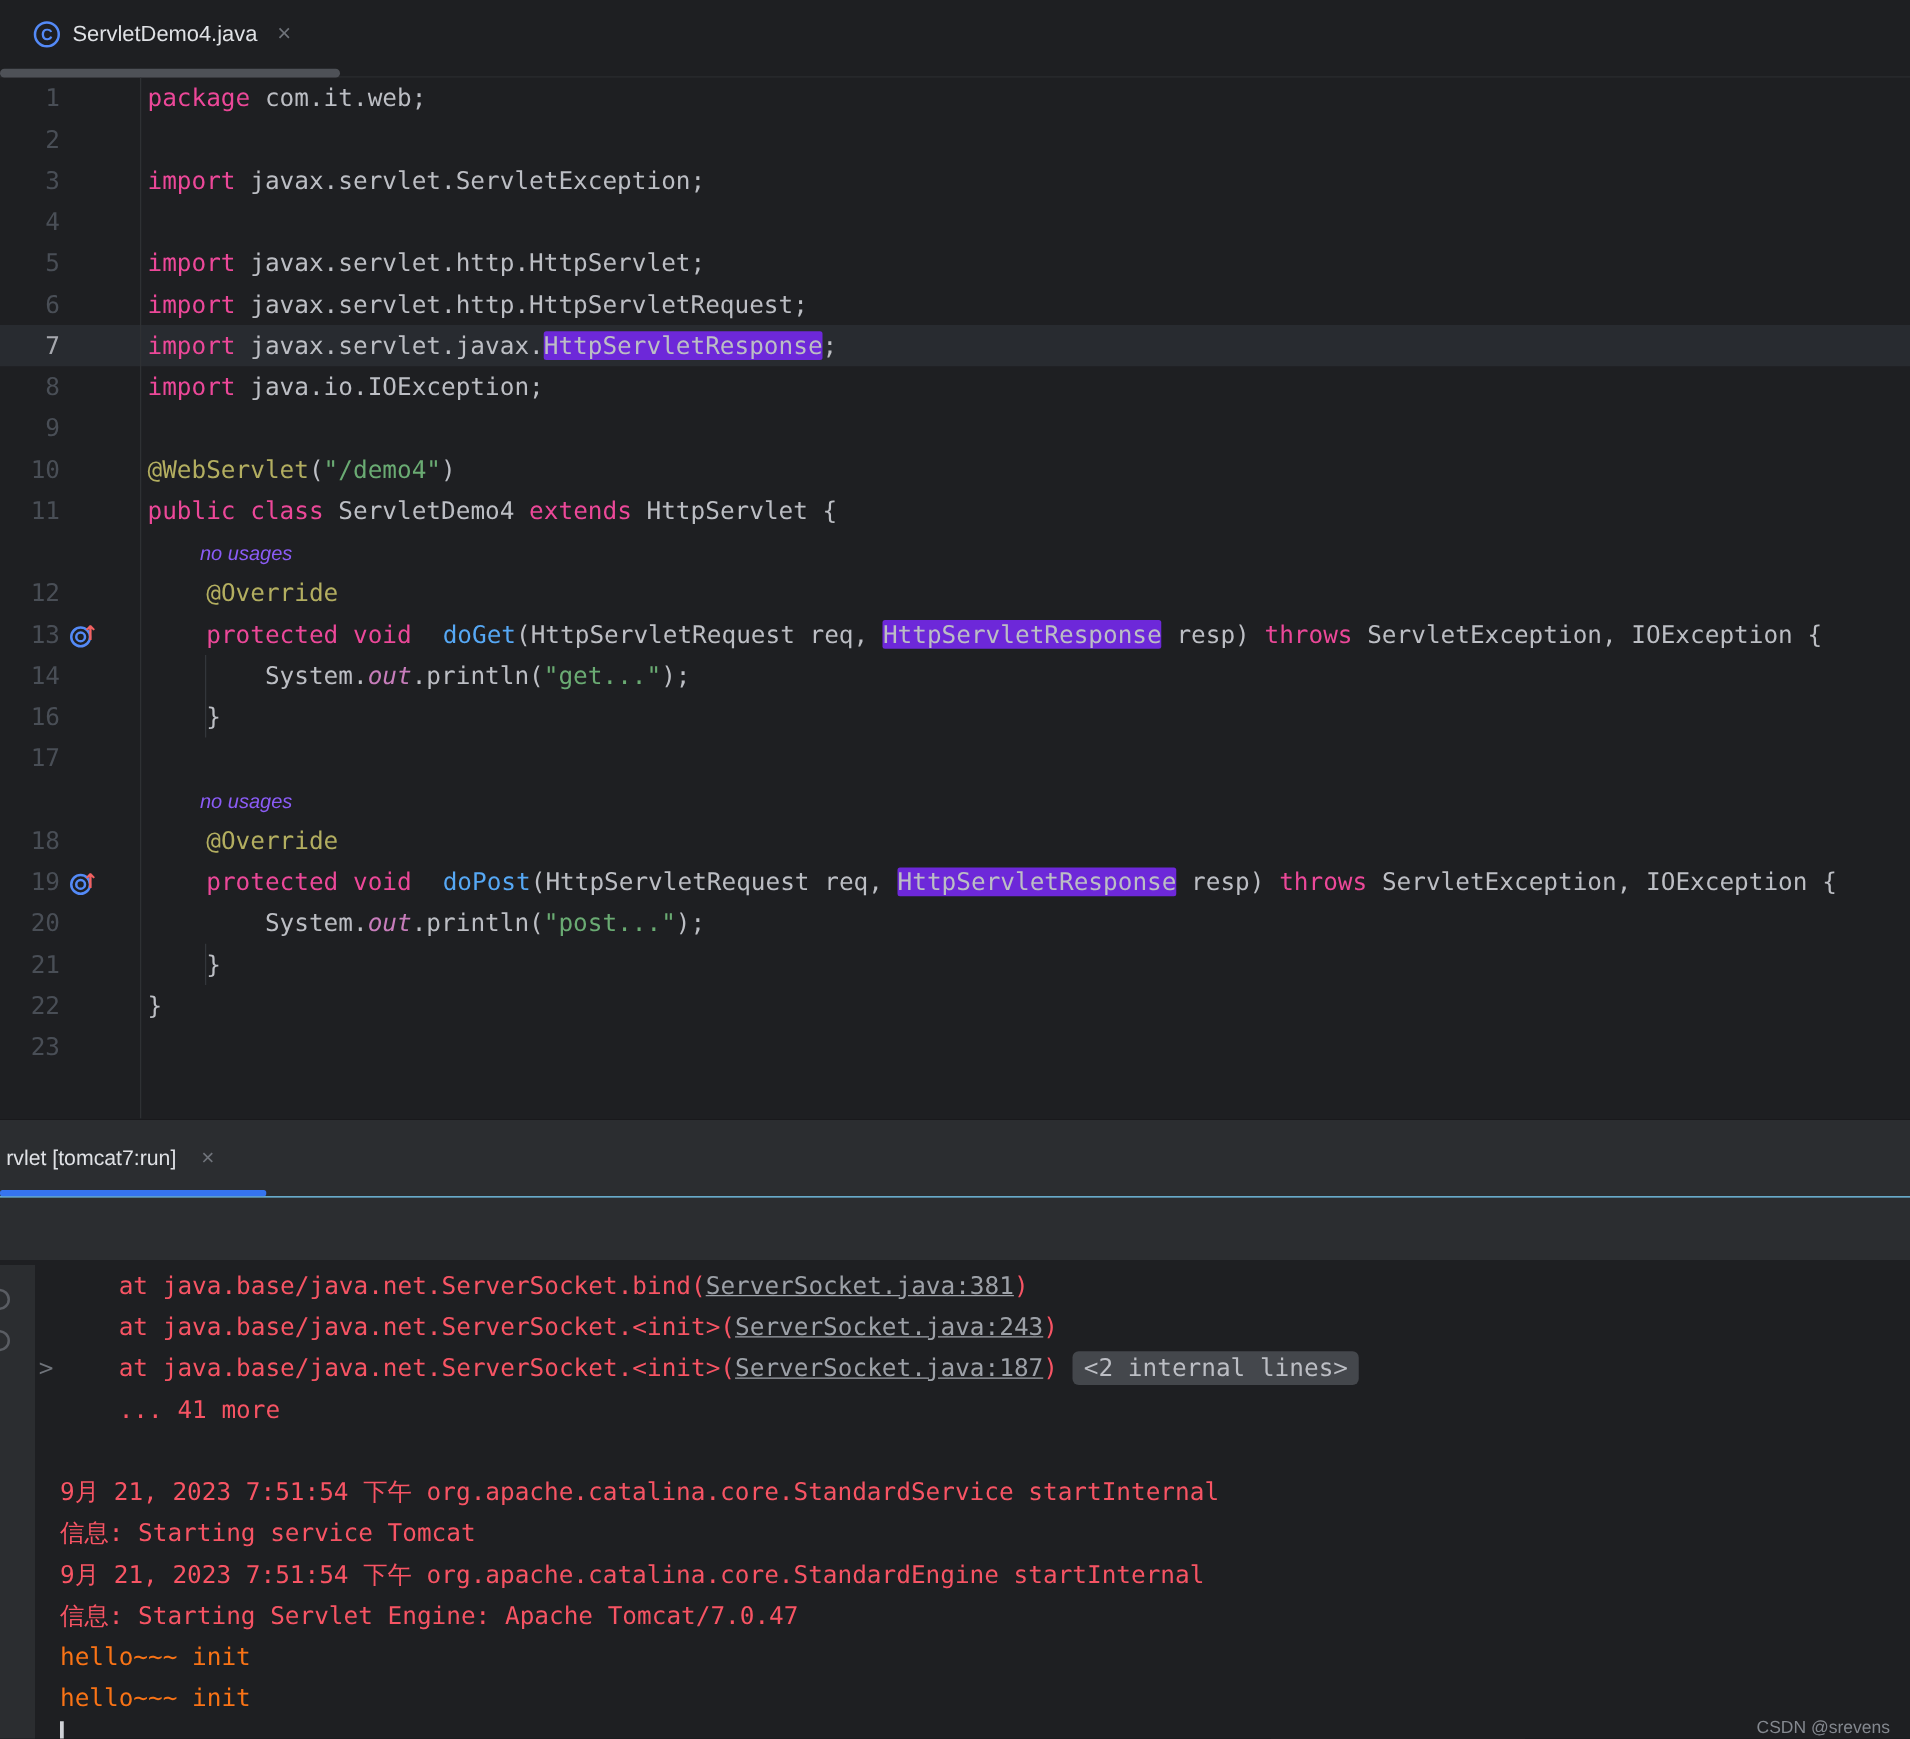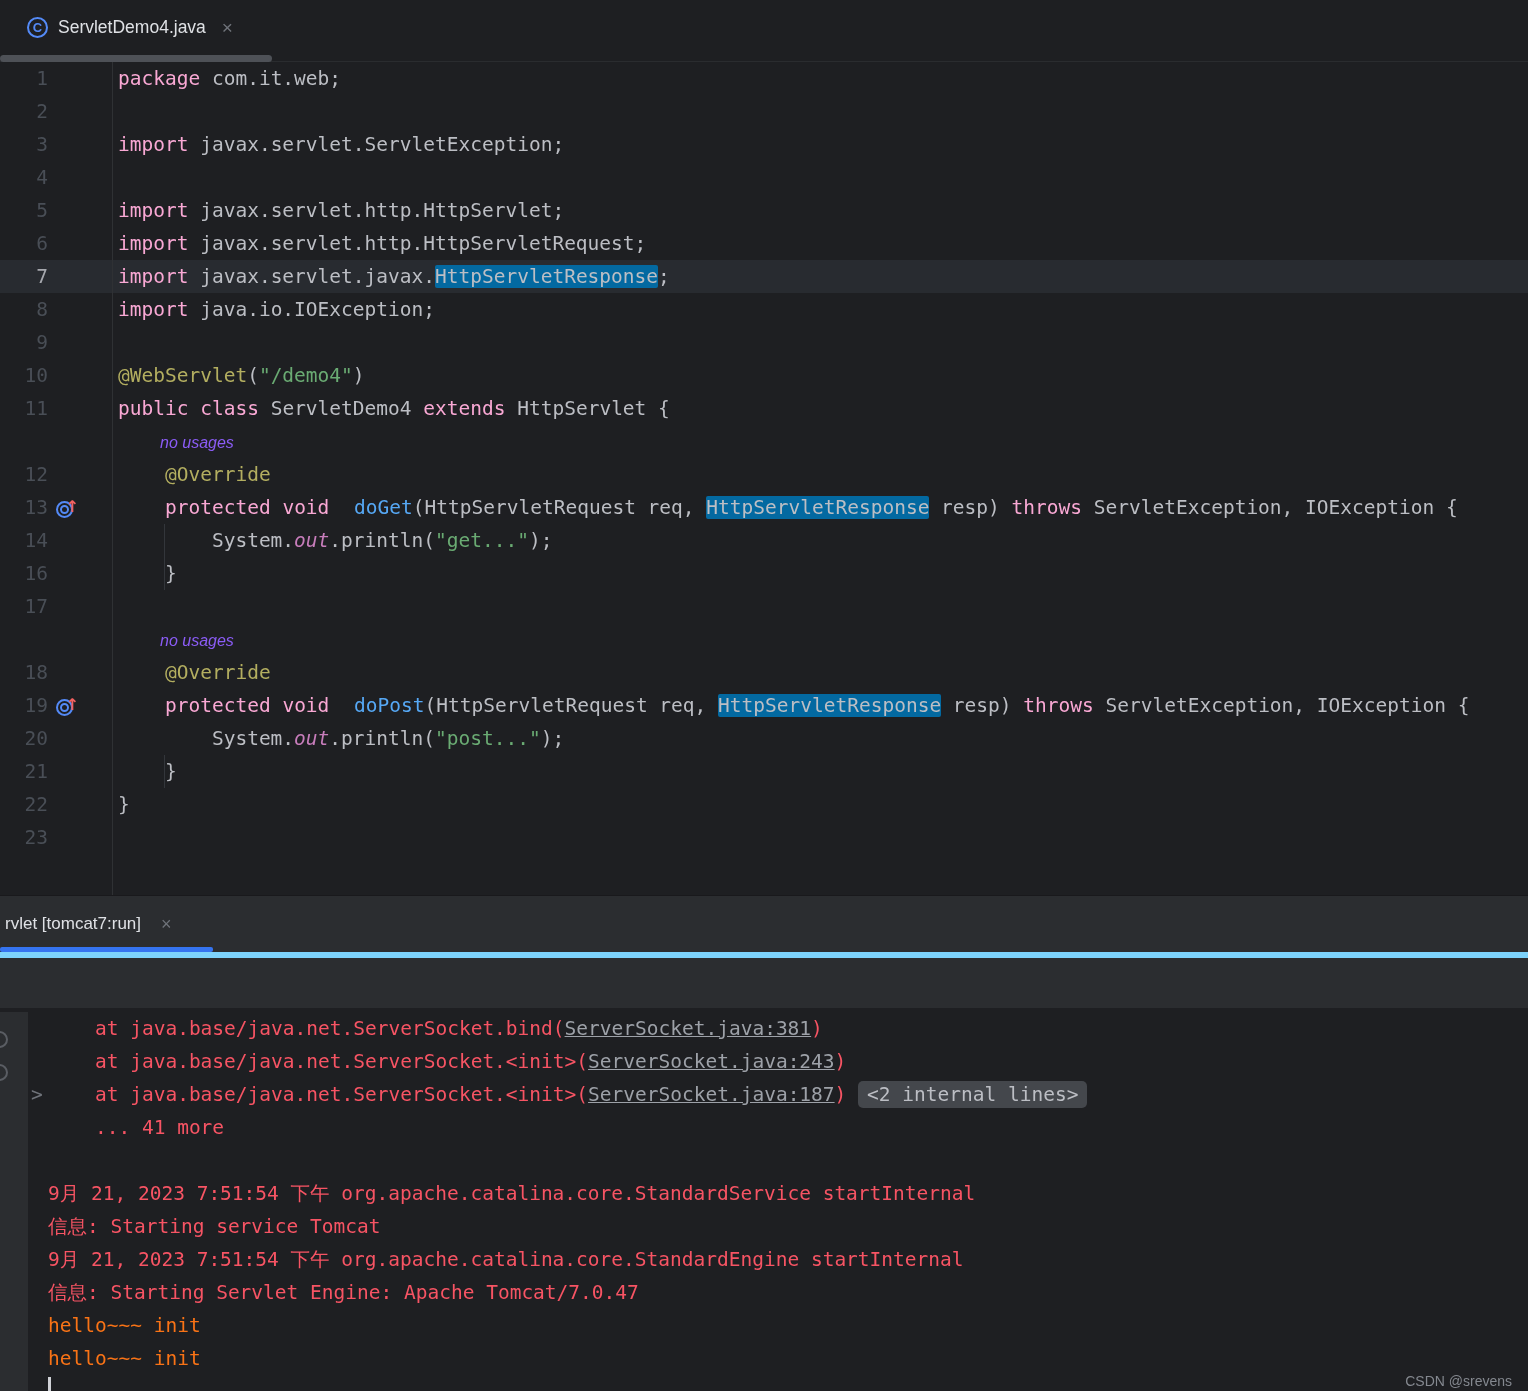--- a/index.html
+++ b/index.html
@@ -27,40 +27,40 @@
   .g2{left:164px;top:693px;height:33px;}
   .ed-row{display:flex;height:33px;line-height:33px;white-space:pre;
           font-family:"DejaVu Sans Mono","Liberation Mono",monospace;font-size:19.5px;}
   .ed-row.current{background:#282b30;}
   .lnum{flex:0 0 48px;width:48px;text-align:right;color:#494e56;}
   .ed-row.current .lnum{color:#a6a8ae;}
   .gic{flex:0 0 64px;width:64px;position:relative;}
   .codeseg{margin-left:6px;}
   .inlay{color:#8b5cf6;font-family:"Liberation Sans",sans-serif;font-size:16px;margin-left:42px;font-style:italic;}
   
-  .tk-kw{color:#f9a8d4;}
+  .tk-kw{color:#ec4899;}
   .tk-pl{color:#bcbec4;text-align:center;}
   .tk-an{color:#b3ae60;}
   .tk-st{color:#6aab73;}
   .tk-md{color:#56a8f5;margin-left:13px;}
   .tk-fi{color:#c77dbb;font-style:italic;}
-  .tk-hl{color:#bcbec4;background:#0369a1;border-radius:2px;}
+  .tk-hl{color:#bcbec4;background:#6d28d9;border-radius:2px;}
   
   .ov{position:absolute;left:8px;top:6px;width:22px;height:22px;cursor:pointer;}
   .ov-o{position:absolute;left:0;top:4px;width:17px;height:17px;border:2.5px solid #548af7;
         border-radius:50%;box-sizing:border-box;}
   .ov-o:after{content:"";position:absolute;inset:2px;border:2px solid #548af7;border-radius:50%;
         box-sizing:border-box;}
   .ov-a{position:absolute;right:-1px;top:-7px;color:#f26161;font-size:16px;font-weight:700;
         font-family:"DejaVu Sans","Liberation Sans",sans-serif;}
 
   
   .console-header{position:absolute;left:0;top:895px;width:100%;height:113px;background:#2b2d30;
         border-top:1px solid #19191c;box-sizing:border-box;}
-  .ctab-row{position:relative;height:62px;border-bottom:6px solid #7dd3fc;box-sizing:border-box;}
+  .ctab-row{position:relative;height:62px;border-bottom:1px solid #7dd3fc;box-sizing:border-box;}
   .ctab{display:inline-flex;align-items:center;height:100%;padding:0 8px 0 5px;}
   .ctab-title{color:#dfe1e5;font-size:17px;}
   .ctab .tab-close{margin-left:20px;font-size:18px;}
   .ctab-underline{position:absolute;left:0;bottom:0;width:213px;height:5px;background:#3574f0;
         border-radius:2px;}
 
   
   .console{position:absolute;left:0;top:1012px;width:100%;height:383px;background:#1e1f22;overflow:hidden;}
   .console-gutter{position:absolute;left:0;top:0;bottom:0;width:28px;background:#2b2d30;overflow:hidden;}
   .cut-ic{position:absolute;left:-9px;width:17px;height:17px;border:2px solid #5a5d63;

